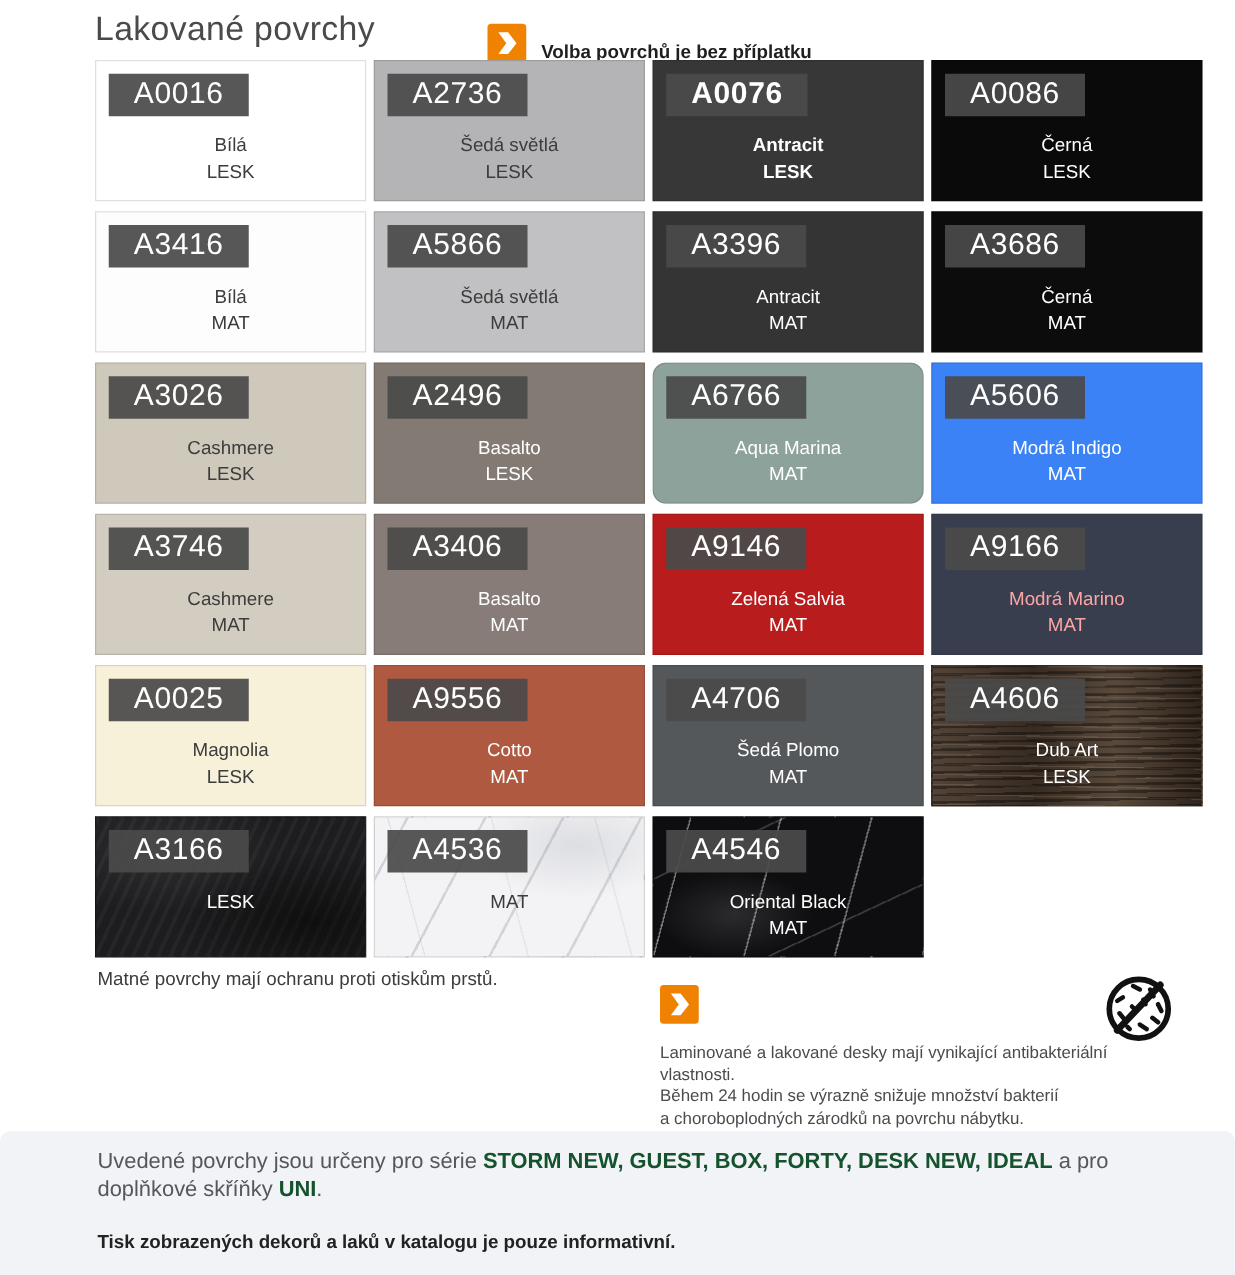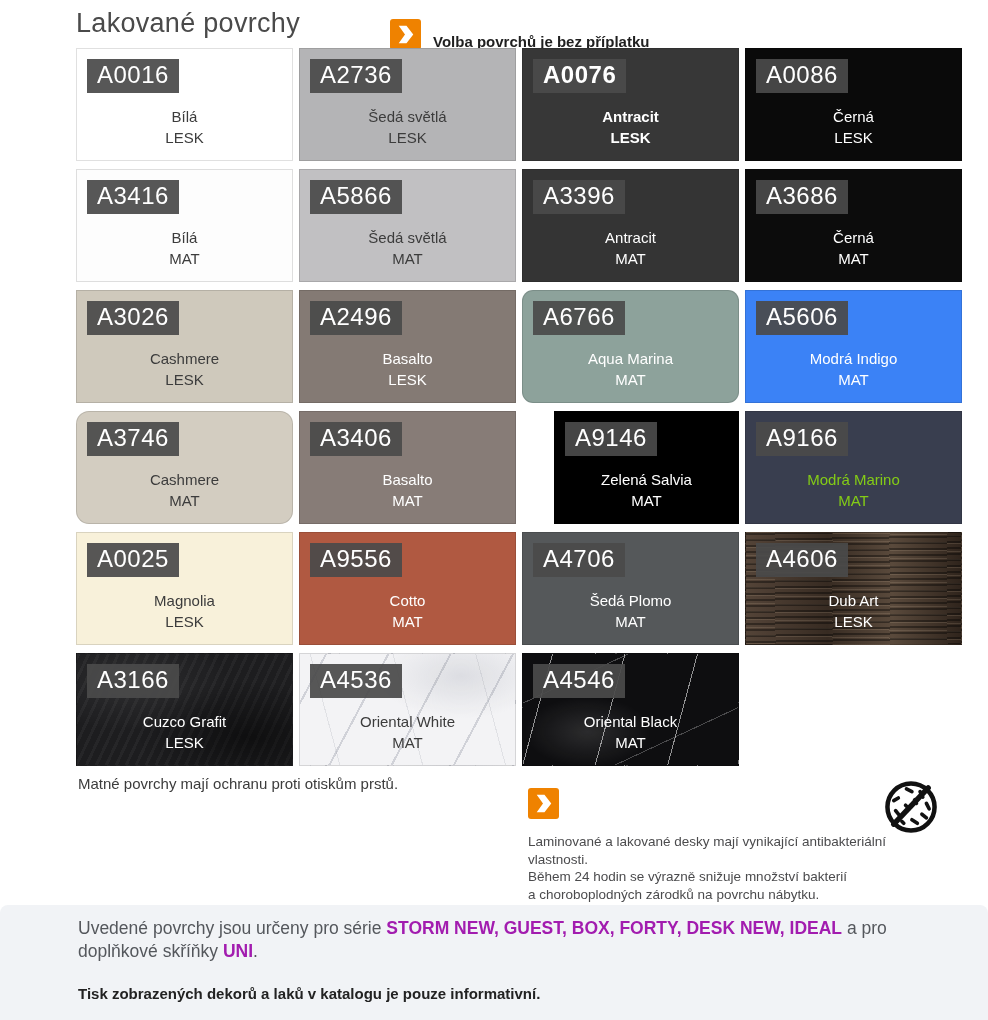--- a/index.html
+++ b/index.html
@@ -10,21 +10,21 @@
   .title{position:absolute;left:76px;top:8px;font-size:27px;font-weight:300;color:#4a4a4a;letter-spacing:.3px;}
   .callout1{position:absolute;left:390px;top:19px;display:flex;align-items:flex-end;gap:12px;font-weight:bold;}
   .orange-ico{width:31px;height:31px;background:#ef8200;border-radius:3px;display:flex;align-items:center;justify-content:center;flex:0 0 auto;}
   .callout1 .txt{font-size:15px;color:#1f1f1f;}
 
   
   .grid{position:absolute;left:76px;top:48px;display:grid;grid-template-columns:repeat(4,217px);
         grid-auto-rows:113px;column-gap:6px;row-gap:8px;}
   .card{position:relative;box-sizing:border-box;border:1px solid rgba(0,0,0,0.12);}
   .card .badge{position:absolute;left:10px;top:10px;background:rgba(74,74,74,0.93);color:#ffffff;
-        font-size:24px;padding:3px 10px 5px;letter-spacing:.5px;line-height:1.1;}
+        font-size:24px;padding:3px 20px 5px;letter-spacing:.5px;line-height:1.1;}
   .card .names{position:absolute;left:0;right:0;top:57px;text-align:center;font-size:15px;line-height:21px;}
 
   
   .tex-wood{background-color:#43362c;
     background-image:
       repeating-linear-gradient(179deg, rgba(0,0,0,.38) 0 2px, rgba(0,0,0,0) 2px 6px),
       repeating-linear-gradient(1deg, rgba(230,205,175,.14) 0 1px, rgba(0,0,0,0) 1px 8px),
       linear-gradient(90deg,#544438,#372b22 38%,#5a4a3c 68%,#2f241c);}
   .tex-grafit{background-color:#1d1d1f;
     background-image:
@@ -47,21 +47,21 @@
 
   .antibact{position:absolute;left:528px;top:788px;width:420px;}
   .antibact .head{display:flex;align-items:center;gap:16px;}
   .antibact .head .txt{font-size:18.5px;color:#2b2b2b;}
   .antibact .body{margin-top:14px;font-size:13.5px;line-height:17.5px;color:#4b4b4d;}
   .bacteria{position:absolute;left:882px;top:778px;}
 
   
   .band{position:absolute;left:0;top:905px;width:988px;height:115px;background:#f1f3f6;border-radius:8px 8px 0 0;}
   .band .p1{position:absolute;left:78px;top:12px;width:830px;font-size:17.5px;line-height:23px;color:#54575c;}
-  .band .p1 b{color:#a21caf;font-weight:700;}
+  .band .p1 b{color:#14532d;font-weight:700;}
   .band .p2{position:absolute;left:78px;top:80px;font-size:15px;font-weight:700;color:#222222;}
 </style>
 </head>
 <body>
 
 <div class="page">
 
   <div class="title">Lakované povrchy</div>
 
   <div class="callout1">
@@ -151,44 +151,44 @@
           <div>MAT</div>
         </div>
       </div>
       <div class="card" style="background: #3b82f6;">
         <div class="badge">A5606</div>
         <div class="names" style="color: rgb(255, 255, 255);">
           <div>Modrá Indigo</div>
           <div>MAT</div>
         </div>
       </div>
-      <div class="card" style="background: rgb(211, 205, 193); border-radius: 13px;">
+      <div class="card" style="background: rgb(211, 205, 193);">
         <div class="badge">A3746</div>
         <div class="names" style="color: rgb(60, 60, 60);">
           <div>Cashmere</div>
           <div>MAT</div>
         </div>
       </div>
       <div class="card" style="background: rgb(135, 124, 119);">
         <div class="badge">A3406</div>
         <div class="names" style="color: rgb(255, 255, 255);">
           <div>Basalto</div>
           <div>MAT</div>
         </div>
       </div>
-      <div class="card" style="background: #000000; margin-left: 32px;">
+      <div class="card" style="background: #b91c1c;">
         <div class="badge">A9146</div>
         <div class="names" style="color: rgb(255, 255, 255);">
           <div>Zelená Salvia</div>
           <div>MAT</div>
         </div>
       </div>
       <div class="card" style="background: rgb(57, 62, 79);">
         <div class="badge">A9166</div>
-        <div class="names" style="color: #84cc16;">
+        <div class="names" style="color: #fca5a5;">
           <div>Modrá Marino</div>
           <div>MAT</div>
         </div>
       </div>
       <div class="card" style="background: rgb(248, 241, 218);">
         <div class="badge">A0025</div>
         <div class="names" style="color: rgb(60, 60, 60);">
           <div>Magnolia</div>
           <div>LESK</div>
         </div>
@@ -210,28 +210,26 @@
       <div class="card tex-wood">
         <div class="badge">A4606</div>
         <div class="names" style="color: rgb(255, 255, 255);">
           <div>Dub Art</div>
           <div>LESK</div>
         </div>
       </div>
       <div class="card tex-grafit">
         <div class="badge">A3166</div>
         <div class="names" style="color: rgb(255, 255, 255);">
-          <div>Cuzco Grafit</div>
           <div>LESK</div>
         </div>
       </div>
       <div class="card tex-marble-white">
         <div class="badge">A4536</div>
         <div class="names" style="color: rgb(60, 60, 60);">
-          <div>Oriental White</div>
           <div>MAT</div>
         </div>
       </div>
       <div class="card tex-marble-black">
         <div class="badge">A4546</div>
         <div class="names" style="color: rgb(255, 255, 255);">
           <div>Oriental Black</div>
           <div>MAT</div>
         </div>
       </div>

